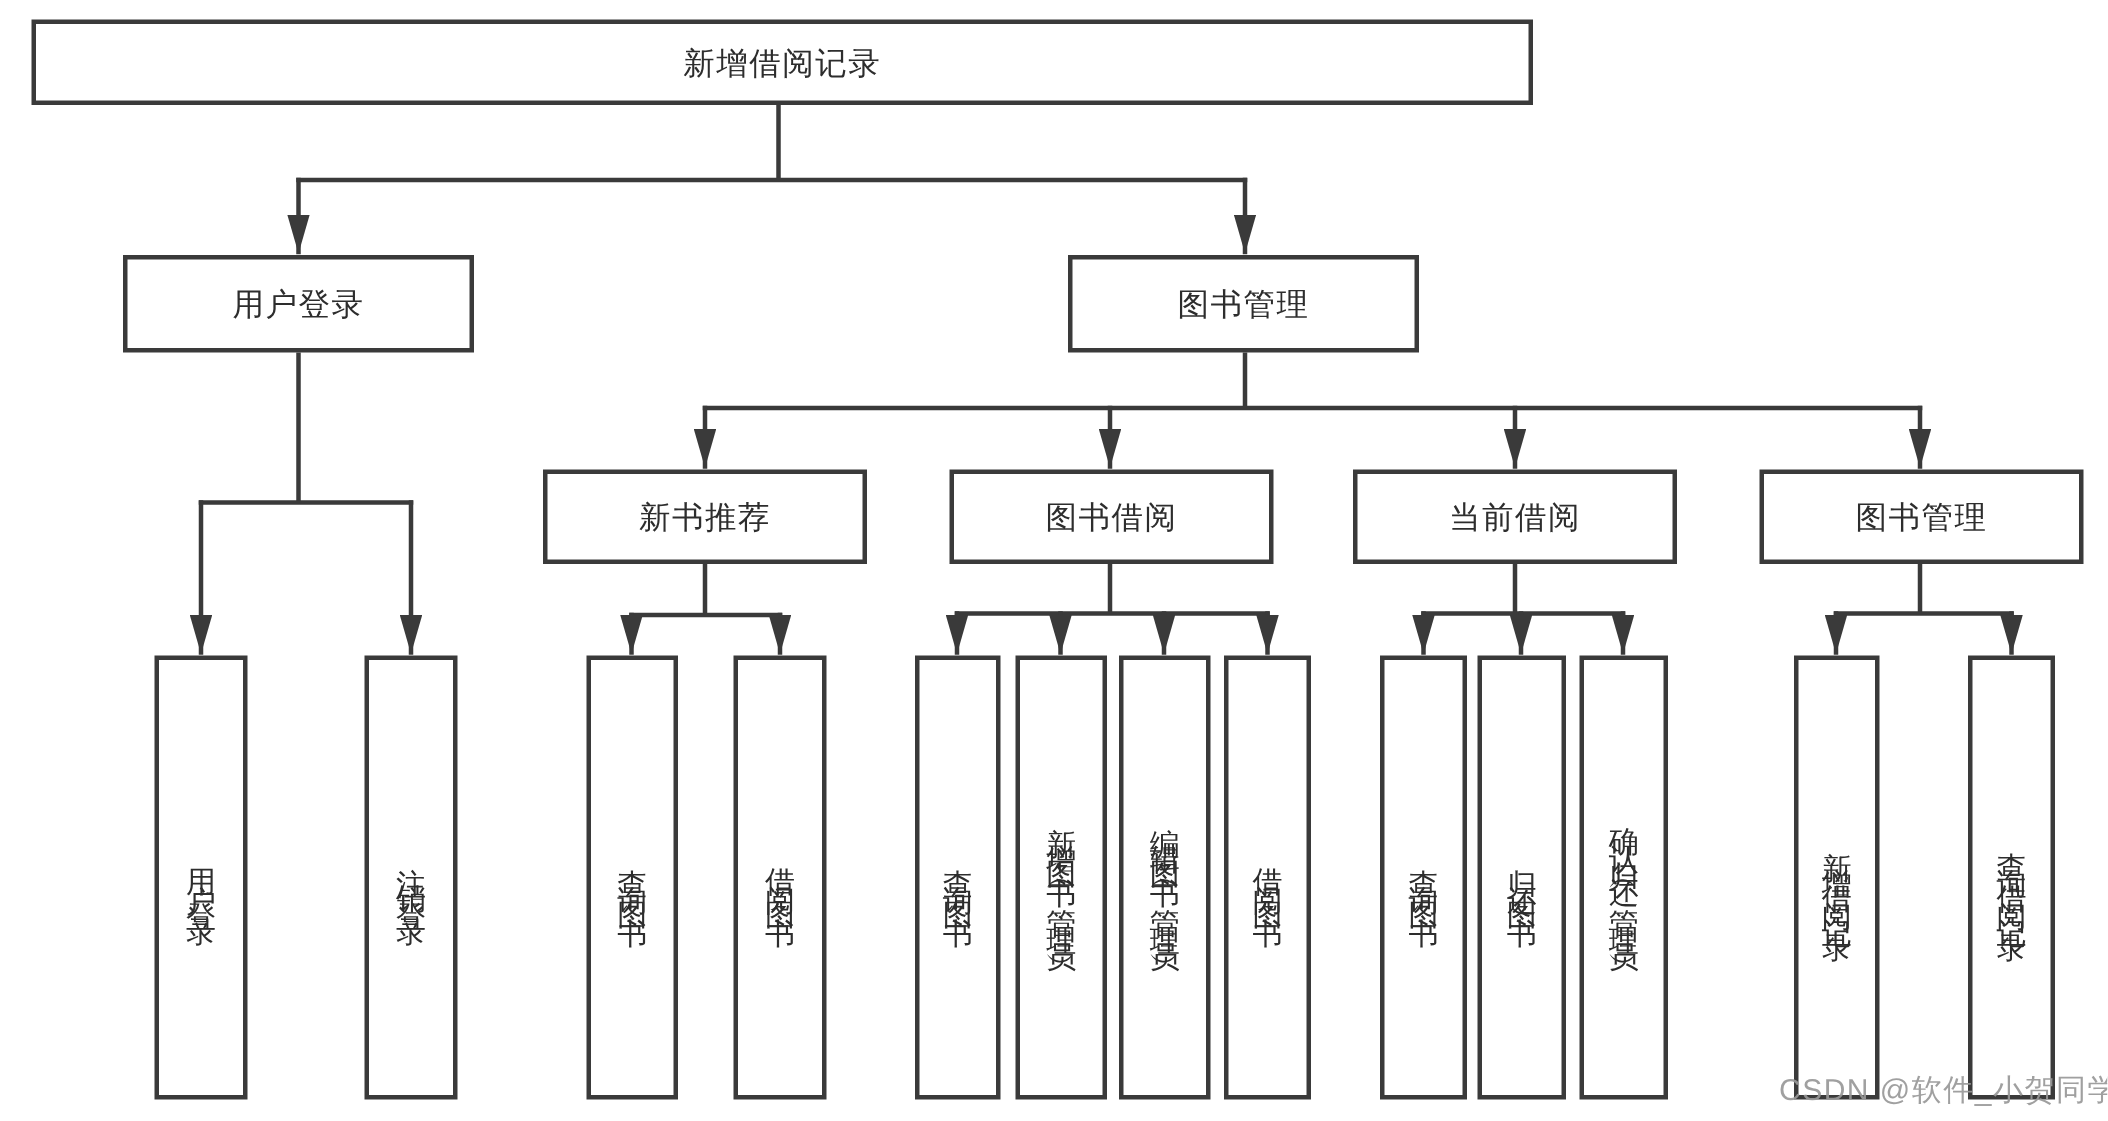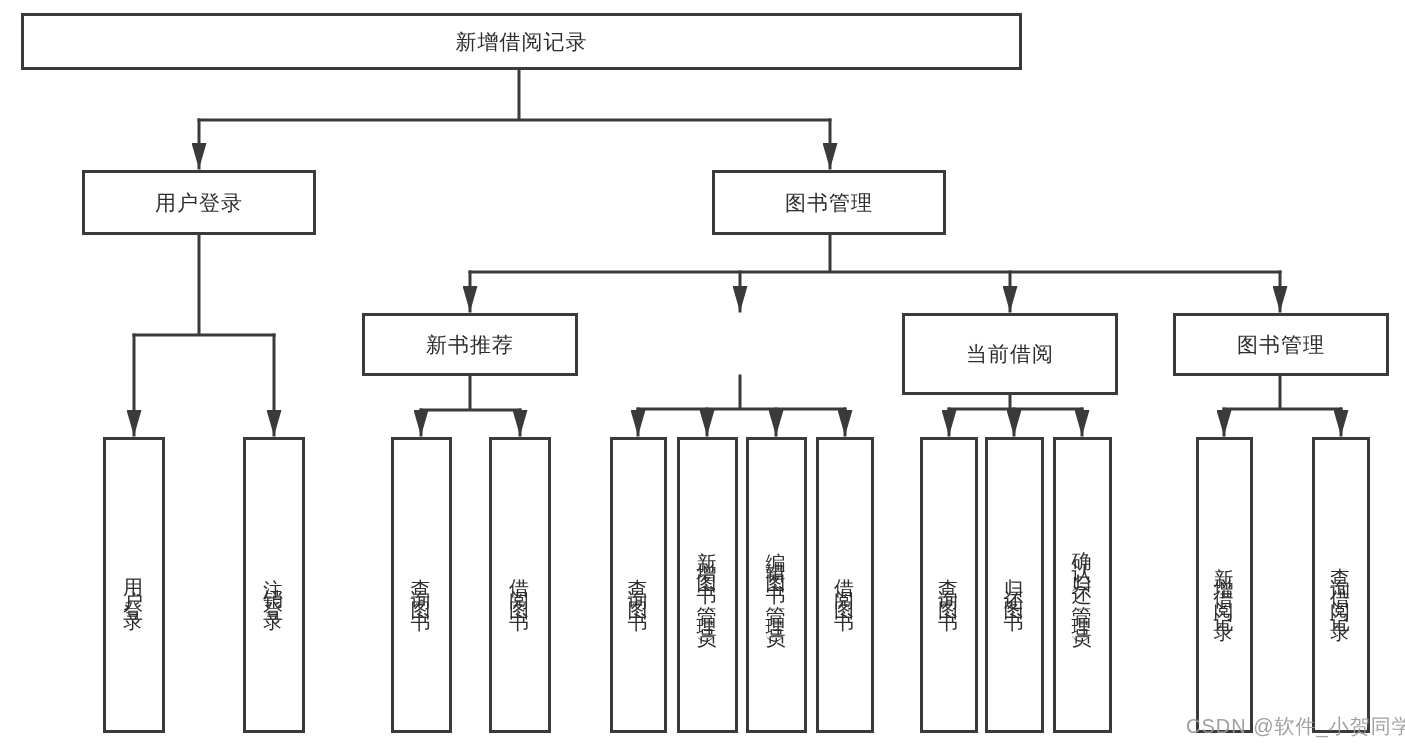--- a/index.html
+++ b/index.html
@@ -97,21 +97,22 @@
       <line x1="1341" y1="409" x2="1341" y2="435" marker-end="url(#arrow)"></line>
     </g>
   </svg>
 
   <div class="node hnode" style="left:21px; top:13px; width:1001px; height:57px;">新增借阅记录</div>
 
   <div class="node hnode" style="left:82px; top:170px; width:234px; height:65px;">用户登录</div>
   <div class="node hnode" style="left:712px; top:170px; width:234px; height:65px;">图书管理</div>
 
   <div class="node hnode" style="left:362px; top:313px; width:216px; height:63px;">新书推荐</div>
-  <div class="node hnode" style="left:902px; top:313px; width:216px; height:82px;">当前借阅</div>
+  <div class="node hnode" style="left:633px; top:313px; width:216px; height:63px;">图书借阅</div>
+  <div class="node hnode" style="left:902px; top:313px; width:216px; height:63px;">当前借阅</div>
   <div class="node hnode" style="left:1173px; top:313px; width:216px; height:63px;">图书管理</div>
 
   <div class="node vnode" style="left:103px; width:62px;">用户登录</div>
   <div class="node vnode" style="left:243px; width:62px;">注销登录</div>
 
   <div class="node vnode" style="left:391px; width:61px;">查询图书</div>
   <div class="node vnode" style="left:489px; width:62px;">借阅图书</div>
 
   <div class="node vnode" style="left:610px; width:57px;">查询图书</div>
   <div class="node vnode" style="left:677px; width:61px;">新增图书（管理员）</div>

